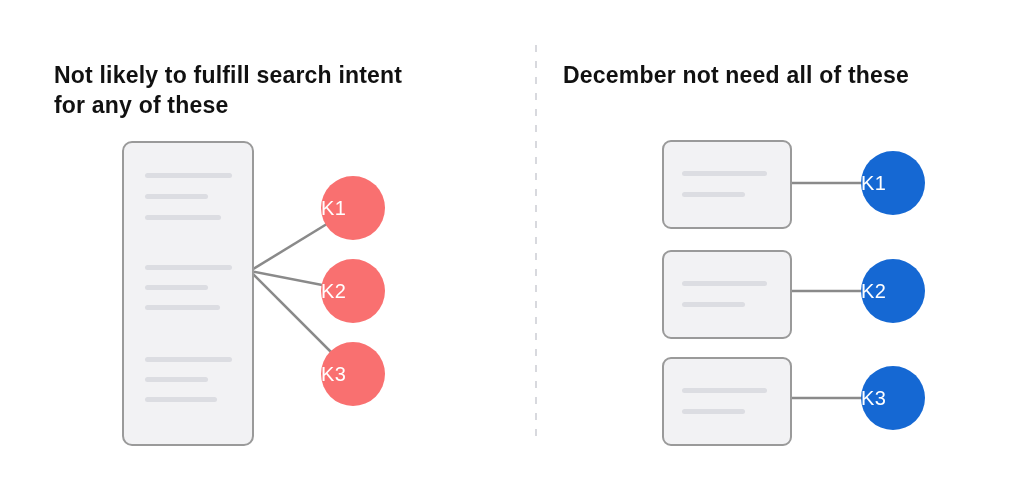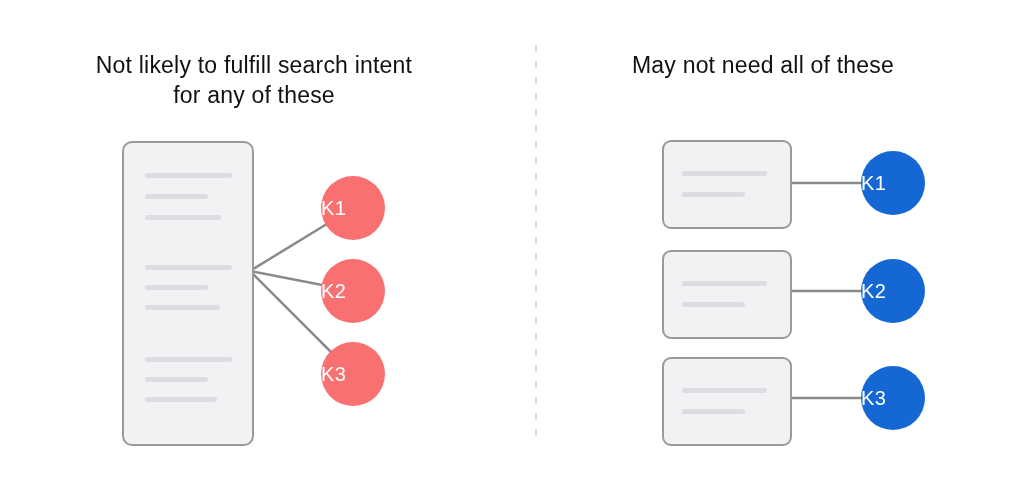--- a/index.html
+++ b/index.html
@@ -22,25 +22,25 @@
   .canvas{
     position:relative;
     width:1024px;height:490px;
     background:var(--background,#ffffff);
     overflow:hidden;
     margin:0 auto;
   }
   .panel-title{
     position:absolute;
     width:400px;
-    top:50px;
-    text-align:center;
+    top:60px;
+    text-align:left;
     font-size:23px;
     line-height:30px;
-    font-weight:400;
+    font-weight:700;
     color:var(--title-text,#111);
     white-space:pre-line;
     letter-spacing:0.2px;
   }
   .panel-title.left{left:54px;}
   .panel-title.right{left:563px;}
   .divider{
     position:absolute;
     left:535px;top:45px;
     width:2px;height:400px;
@@ -104,21 +104,21 @@
   .kR.k3{top:366px;}
 </style>
 </head>
 <body>
 
 <div class="canvas">
 
   <div class="panel-title left">Not likely to fulfill search intent
 for any of these</div>
 
-  <div class="panel-title right">May not need all of these</div>
+  <div class="panel-title right">December not need all of these</div>
 
   <div class="divider"></div>
 
   <svg class="connectors" width="1024" height="490" viewBox="0 0 1024 490">
     <line x1="250" y1="271" x2="353" y2="208"></line>
     <line x1="250" y1="271" x2="353" y2="291"></line>
     <line x1="250" y1="271" x2="353" y2="374"></line>
     <circle cx="250" cy="271" r="3.2"></circle>
     <line x1="788" y1="183" x2="893" y2="183"></line>
     <line x1="788" y1="291" x2="893" y2="291"></line>

